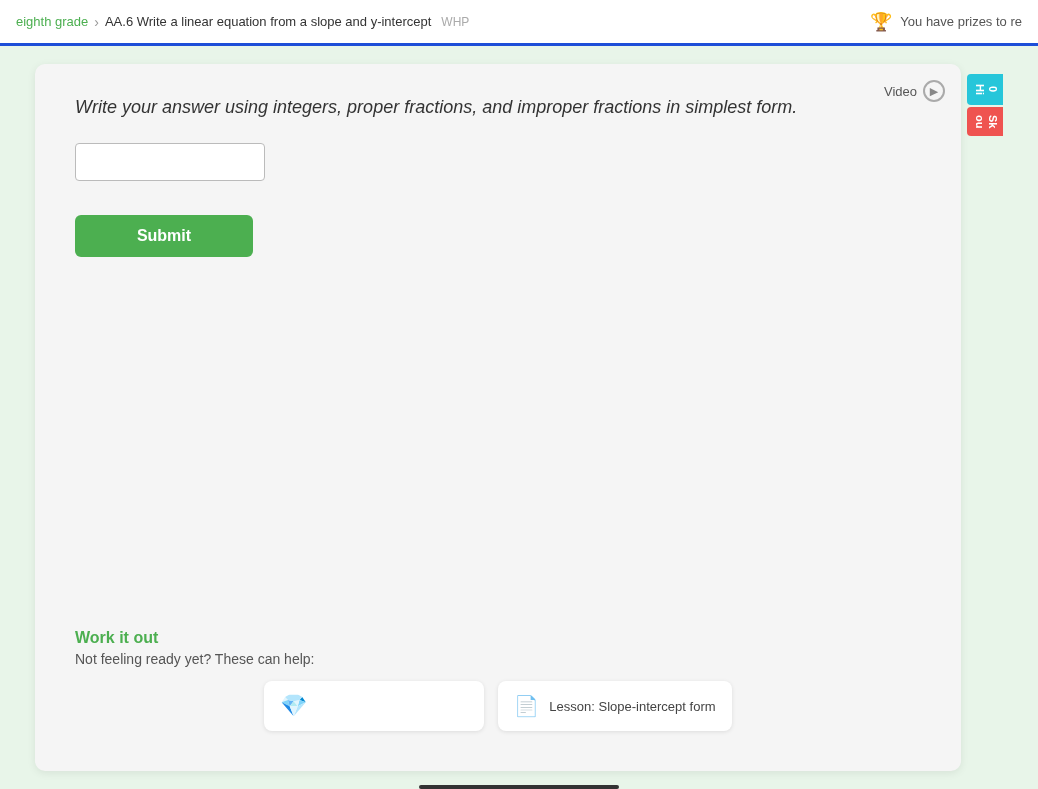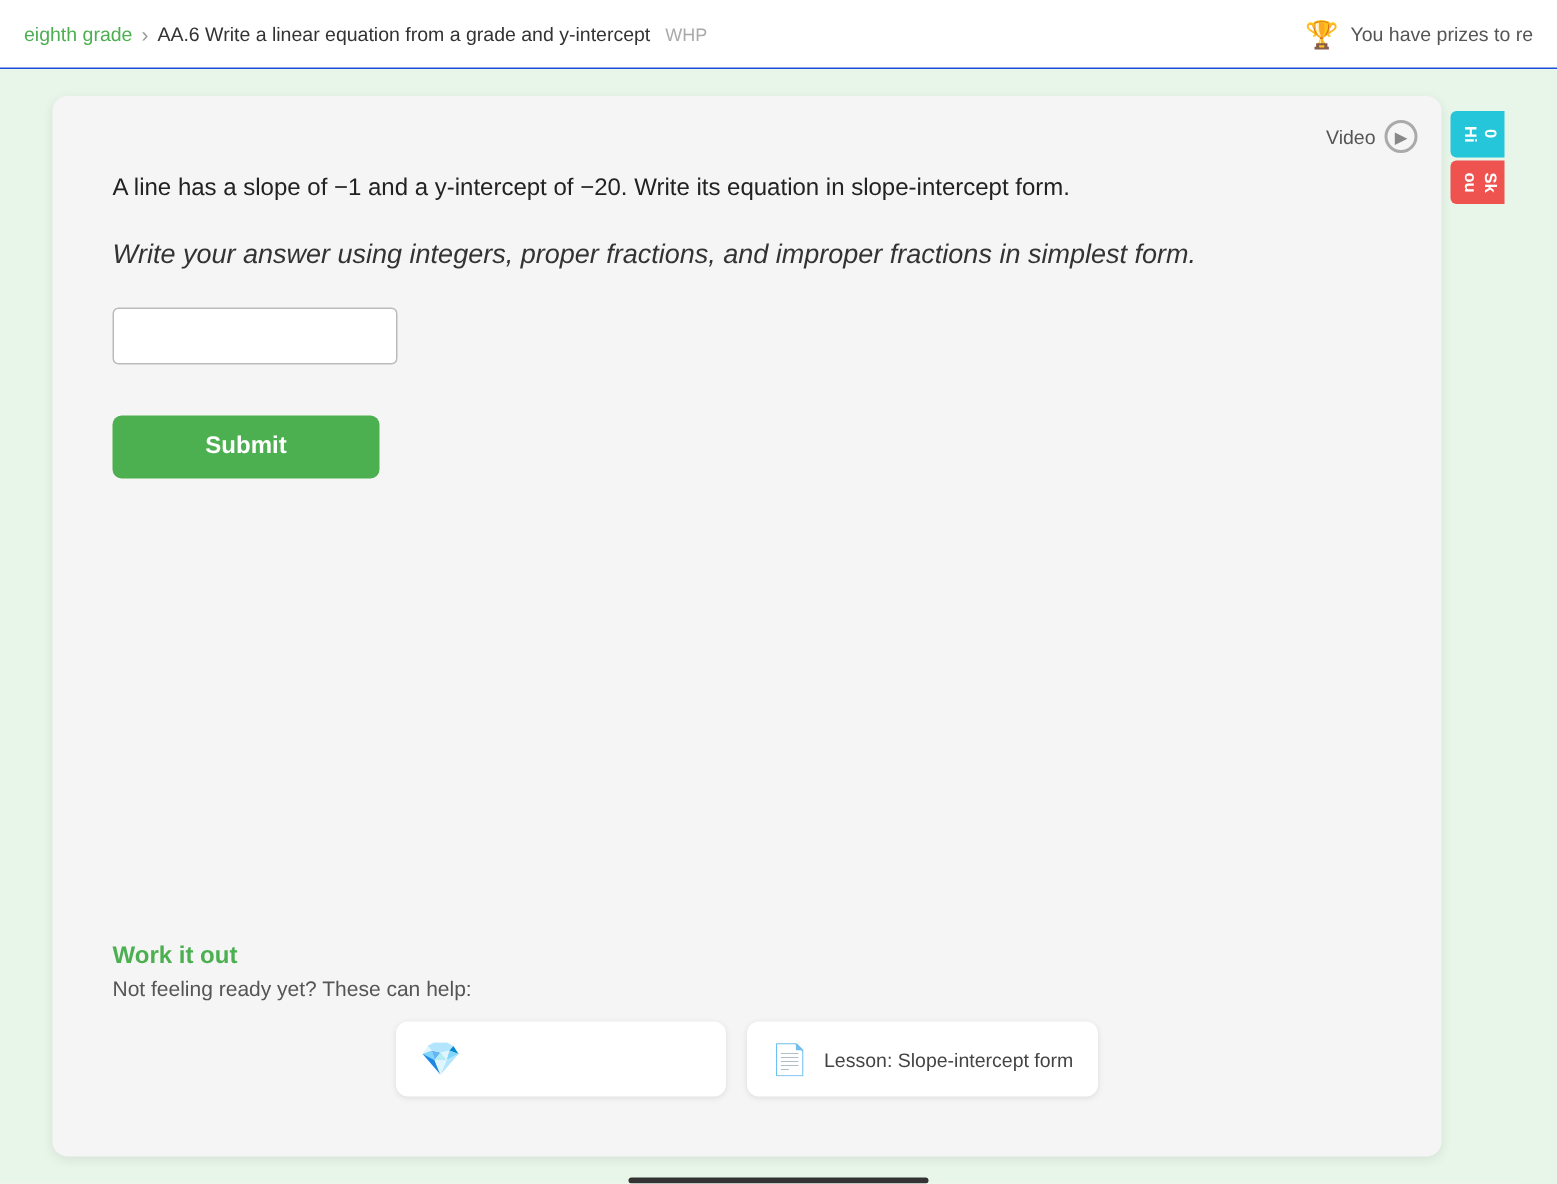--- a/index.html
+++ b/index.html
@@ -13,21 +13,21 @@
     }
 
     
     .top-bar {
       background: white;
       height: 46px;
       display: flex;
       align-items: center;
       justify-content: space-between;
       padding: 0 16px;
-      border-bottom: 1px solid #1d4ed8;
+      border-bottom: 3px solid #1d4ed8;
     }
     .breadcrumb {
       display: flex;
       align-items: center;
       font-size: 13px;
       color: #555;
       gap: 6px;
     }
     .breadcrumb .active {
       color: #333;
@@ -232,38 +232,37 @@
       border-radius: 2px;
     }
   </style>
 </head>
 <body>
 
 <div class="top-bar">
   <div class="breadcrumb">
     <span style="cursor:pointer; color:#4CAF50;">eighth grade</span>
     <span class="sep">›</span>
-    <span class="active">AA.6 Write a linear equation from a grade and y-intercept</span>
+    <span class="active">AA.6 Write a linear equation from a slope and y-intercept</span>
     <span class="whp">WHP</span>
   </div>
   <div class="prizes-area">
     <span class="trophy-icon">🏆</span>
     <span>You have prizes to re</span>
   </div>
 </div>
 
 <div class="main-wrapper">
   <div class="content-card">
 
     <button class="video-btn">
       <span>Video</span>
       <div class="video-circle">▶</div>
     </button>
 
-    <p class="question-text">A line has a slope of −1 and a y-intercept of −20. Write its equation in slope-intercept form.</p>
 
     <p class="instruction-text">Write your answer using integers, proper fractions, and improper fractions in simplest form.</p>
 
     <input class="answer-input" type="text" value="" placeholder="" style="">
 
     <button class="submit-btn">
       <span>Submit</span>
     </button>
 
     <div class="work-it-out">

